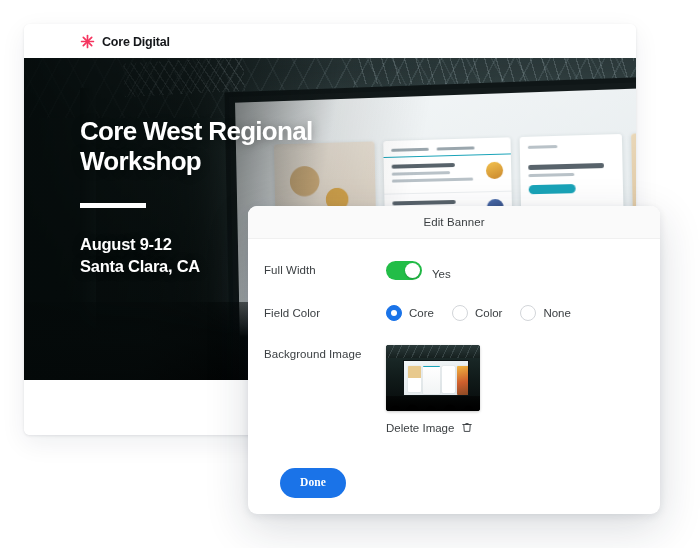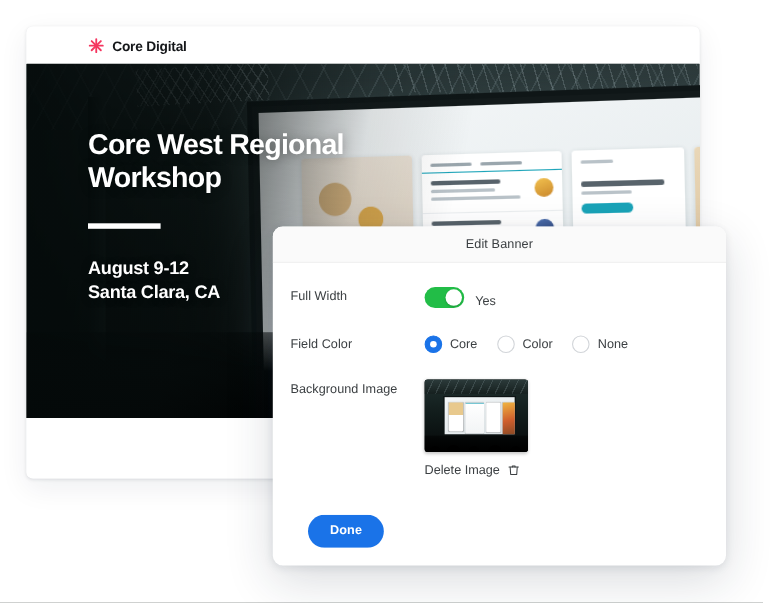--- a/index.html
+++ b/index.html
@@ -399,21 +399,21 @@
   
   .modal-footer {
     flex: none;
     padding: 0 0 0 32px;
     height: 62px;
     display: flex;
     align-items: center;
     gap: 11px;
   }
   .btn {
-    font-family: Liberation Sans, sans-serif;
+    font-family: Liberation Serif, serif;
     font-size: 11.5px;
     font-weight: bold;
     border-radius: 16px;
     padding: 8px 19px;
     cursor: pointer;
     letter-spacing: 0.1px;
     line-height: 1;
     border: 1.3px solid transparent;
   }
   .btn-primary {

